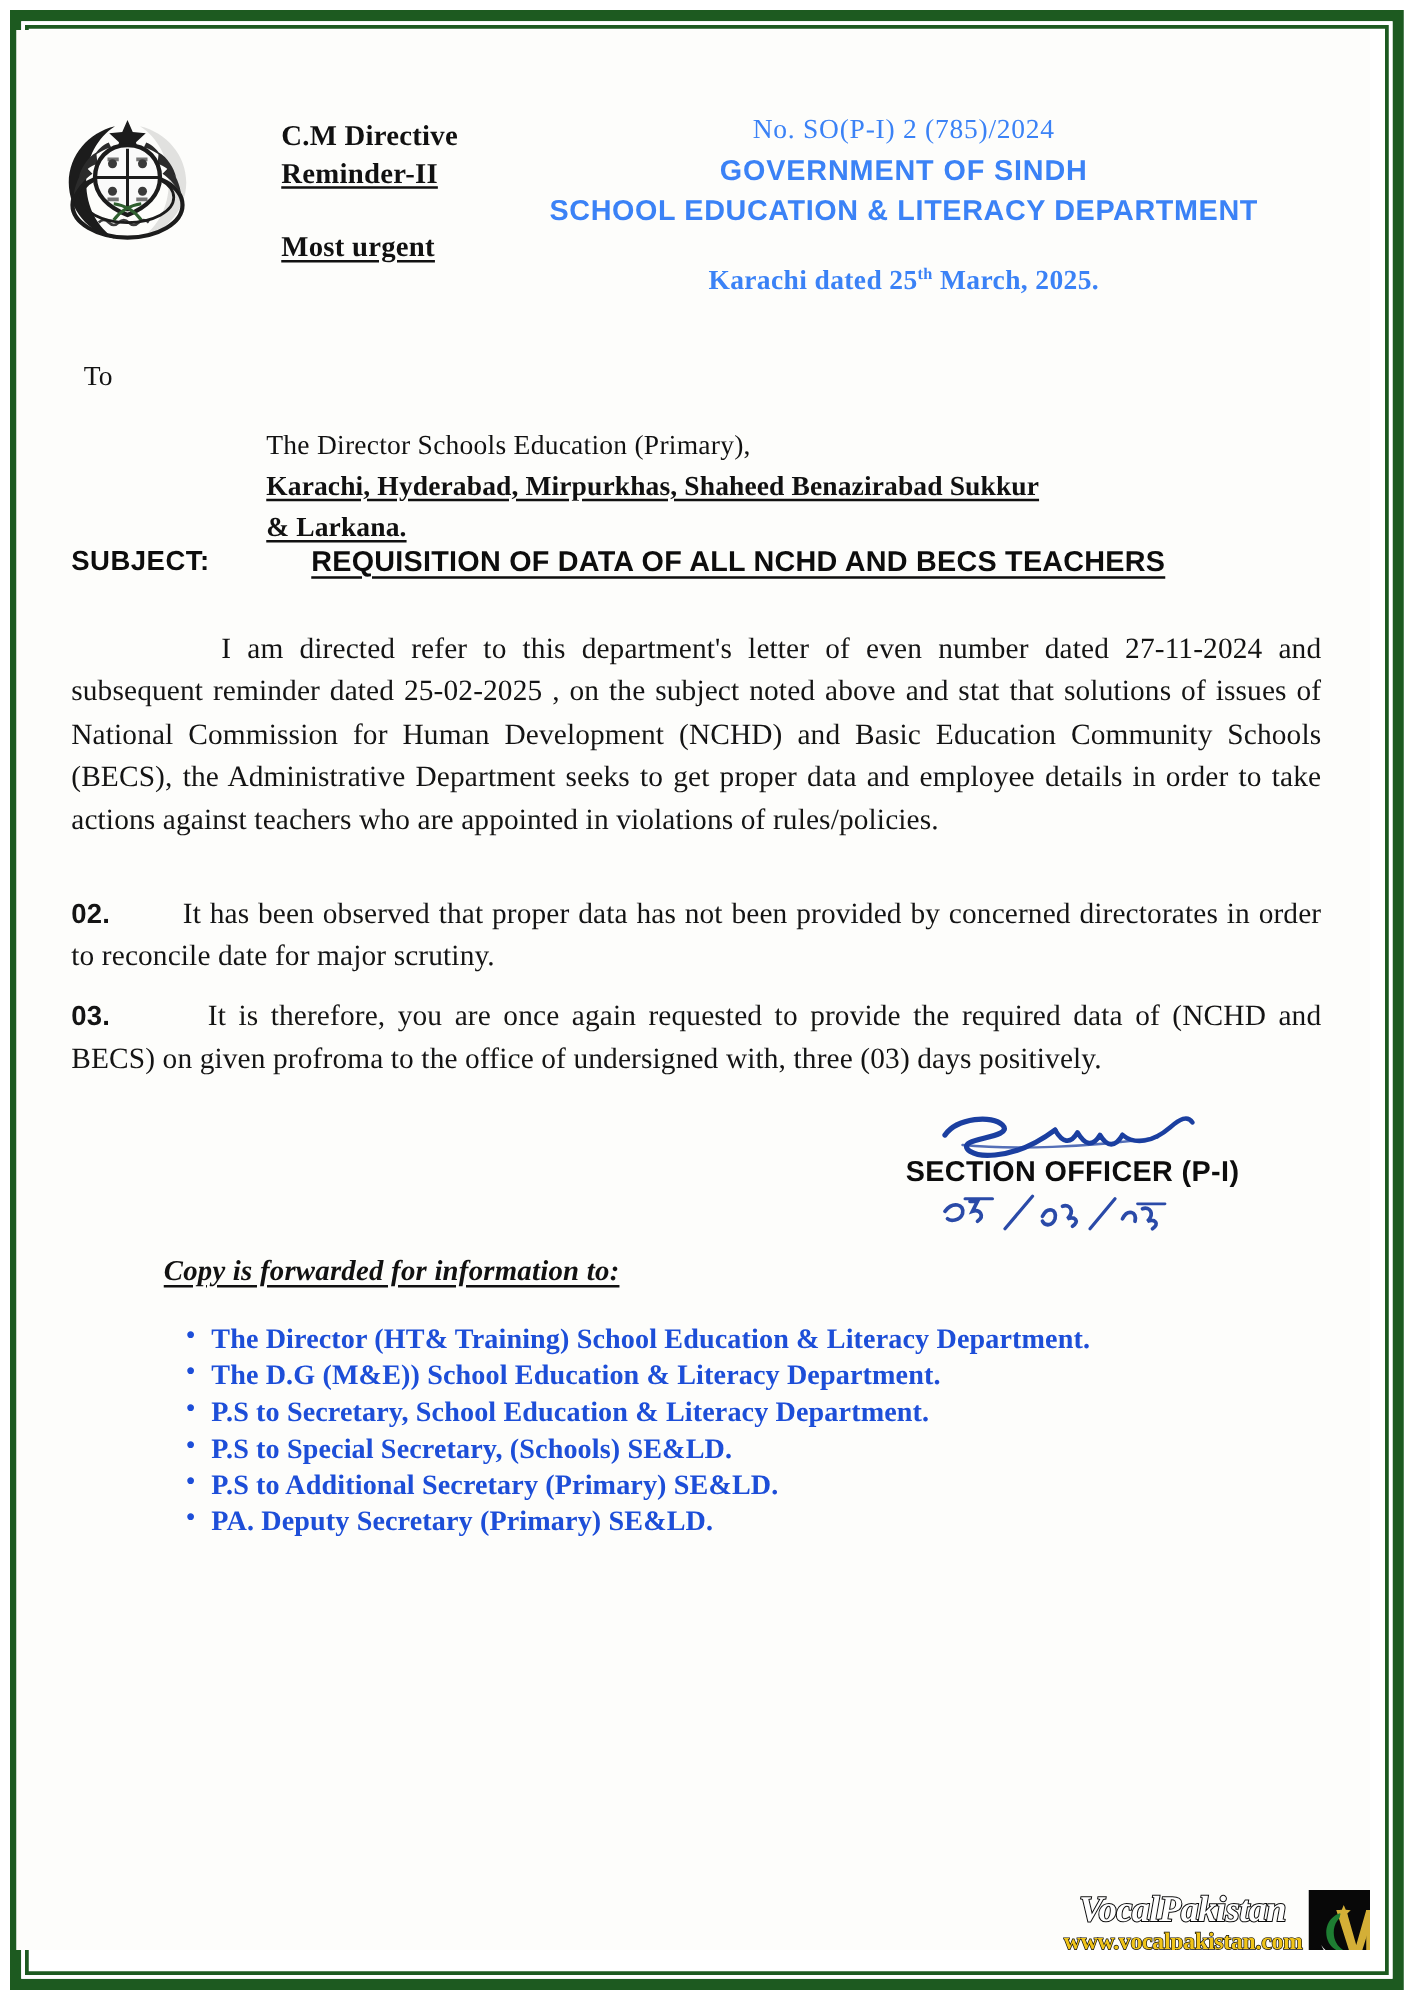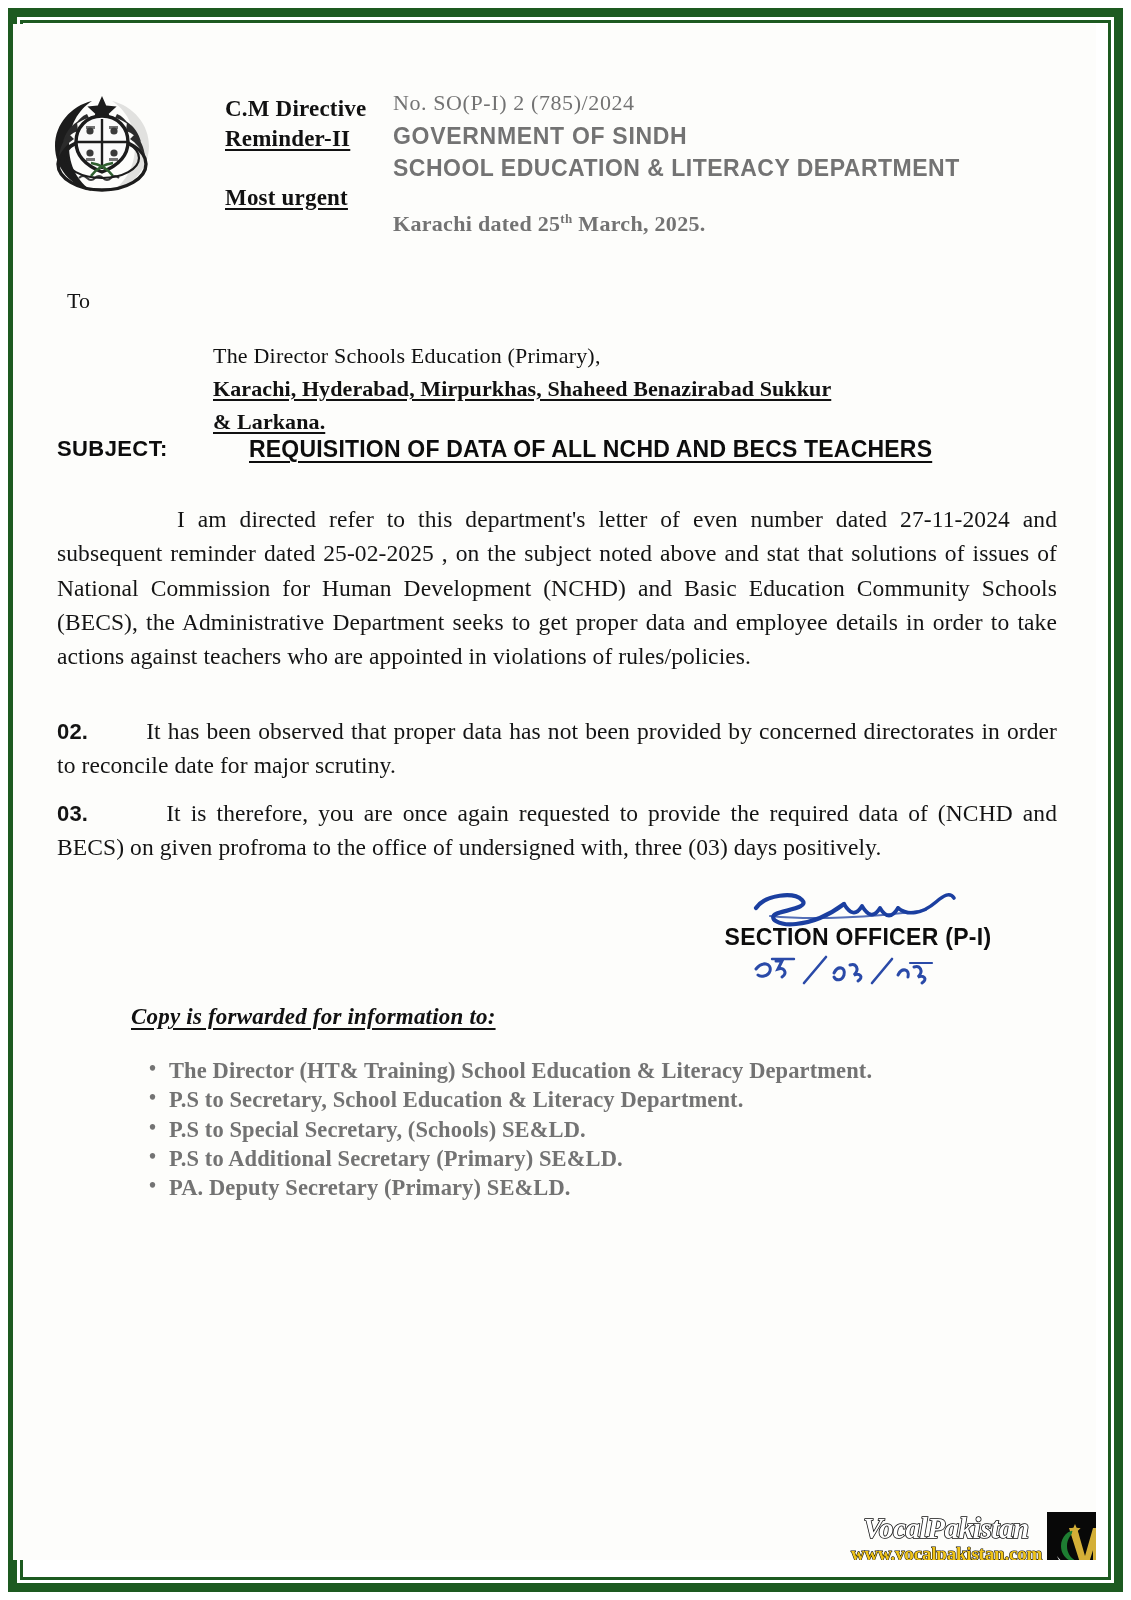--- a/index.html
+++ b/index.html
@@ -68,22 +68,22 @@
     line-height: 1.32;
     color: #111;
   }
   .mark-underline { text-decoration: underline; text-underline-offset: 3px; }
   .mark-gap { height: 28px; }
 
   .gov-block {
     position: absolute;
     left: 380px; top: 24px;
     width: 660px;
-    text-align: left;
-    color: #737373;
+    text-align: center;
+    color: #3b82f6;
   }
   .gov-number {
     font-family: "Liberation Serif", serif;
     font-size: 22px;
     letter-spacing: 0.6px;
     margin-bottom: 5px;
     white-space: nowrap;
   }
   .gov-name {
     font-family: "Liberation Sans", sans-serif;
@@ -234,21 +234,21 @@
     width: 900px;
     margin: 0;
     padding: 0;
     list-style: none;
   }
   .copy-list li {
     font-family: "Liberation Serif", serif;
     font-weight: bold;
     font-size: 22.5px;
     line-height: 1.3;
-    color: #737373;
+    color: #1d4ed8;
     padding-left: 22px;
     position: relative;
     letter-spacing: 0.1px;
   }
   .copy-list li::before {
     content: "\2022";
     position: absolute;
     left: 2px; top: -1px;
     font-size: 20px;
   }
@@ -413,20 +413,21 @@
           <path d="M172 14 C178 12, 182 18, 176 24 C182 22, 186 26, 180 30"></path>
           <path d="M168 10 L190 10" stroke-width="2.2"></path>
         </g>
       </svg>
     </div>
   </div>
 
   <div class="copy-head">Copy is forwarded for information to:</div>
   <ul class="copy-list">
     <li>The Director (HT&amp; Training) School Education &amp; Literacy Department.</li>
+    <li>The D.G (M&amp;E)) School Education &amp; Literacy Department.</li>
     <li>P.S to Secretary, School Education &amp; Literacy Department.</li>
     <li>P.S to Special Secretary, (Schools) SE&amp;LD.</li>
     <li>P.S to Additional Secretary (Primary) SE&amp;LD.</li>
     <li>PA. Deputy Secretary (Primary) SE&amp;LD.</li>
   </ul>
 
   <div class="brand">
     <div class="brand-text-col">
       <div class="brand-title">VocalPakistan</div>
       <div class="brand-url">www.vocalpakistan.com</div>

